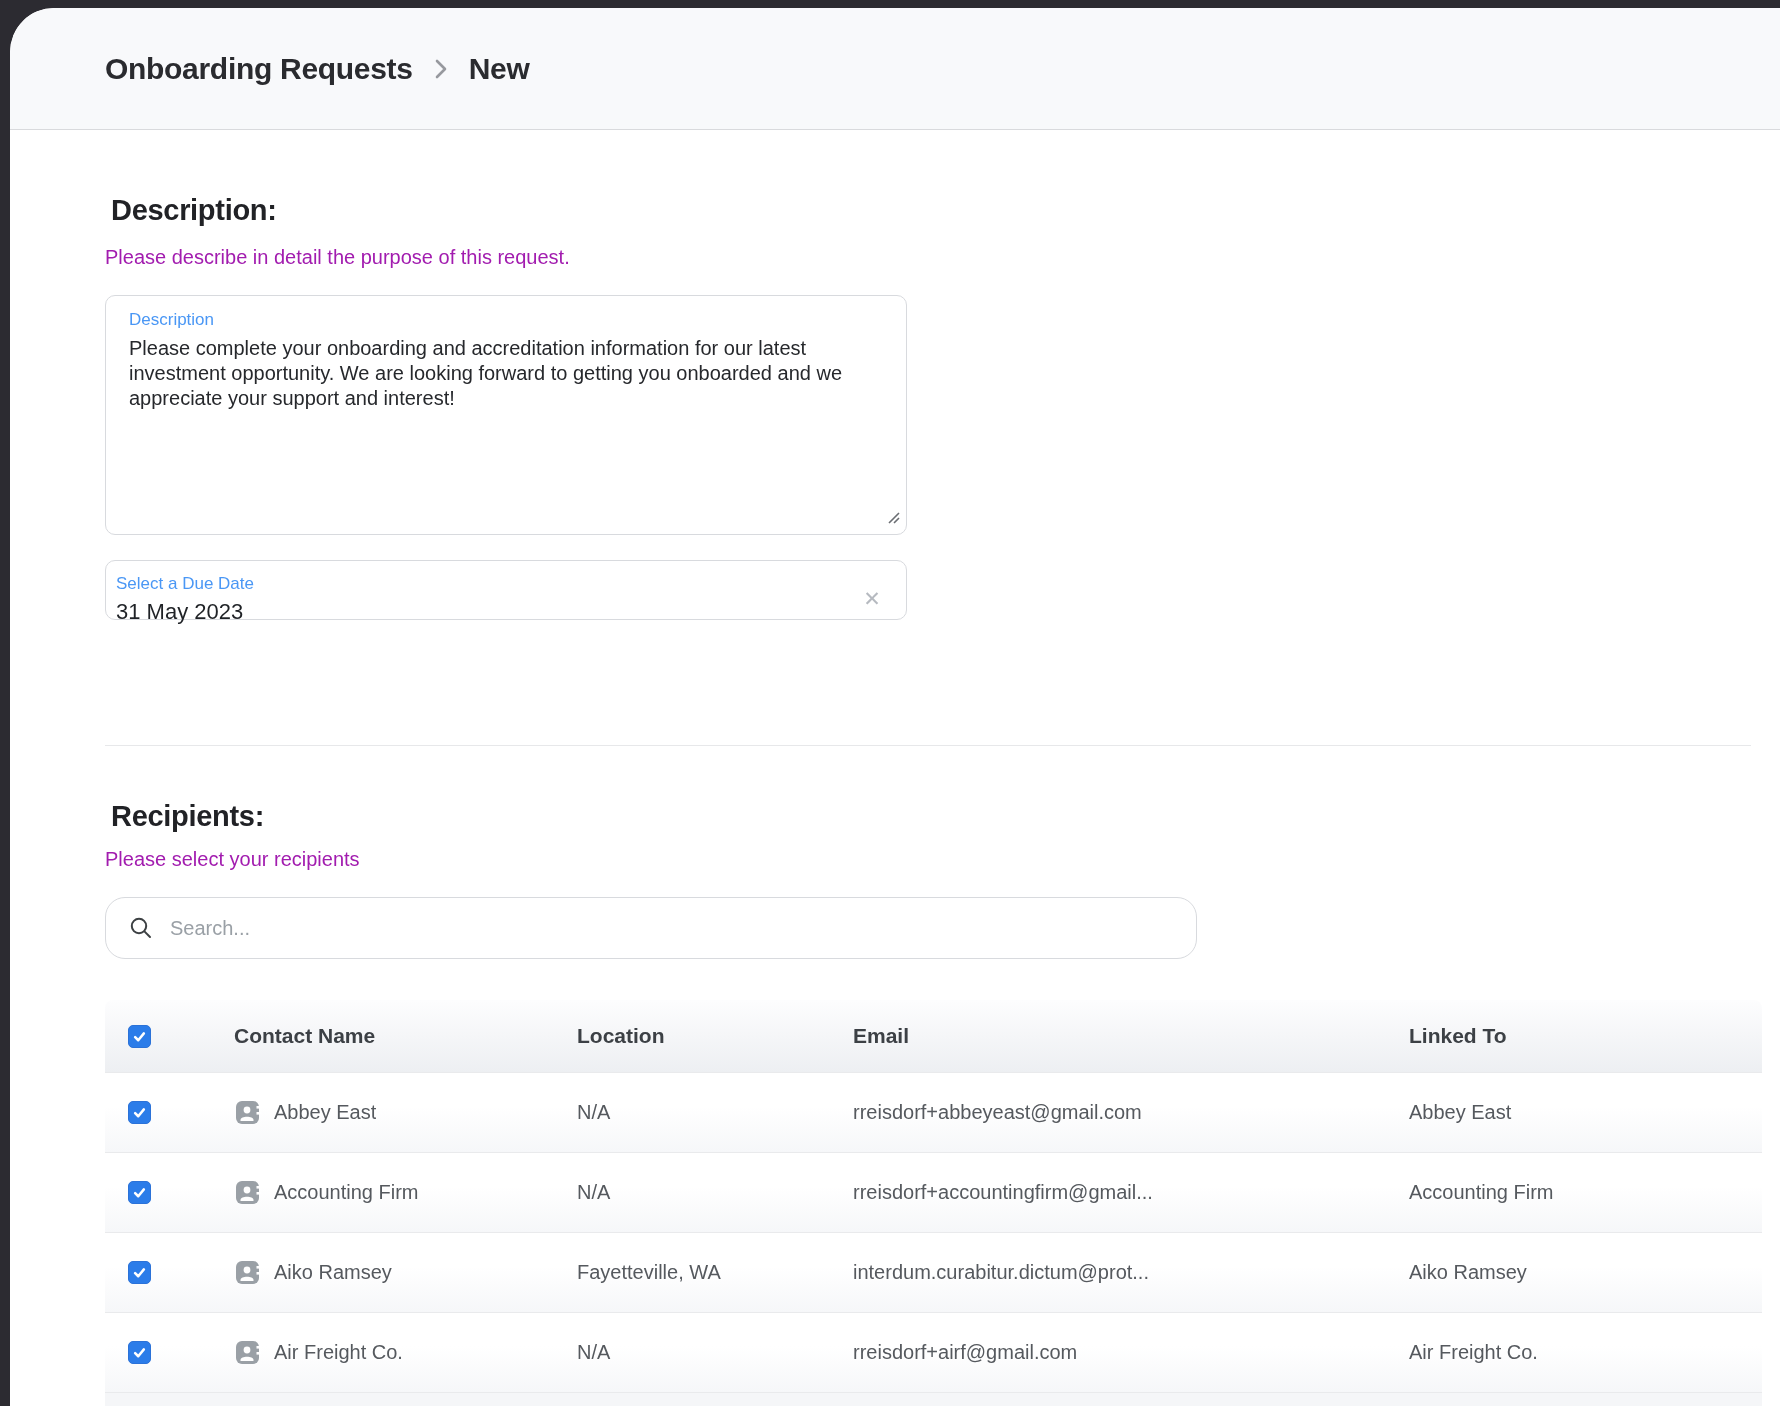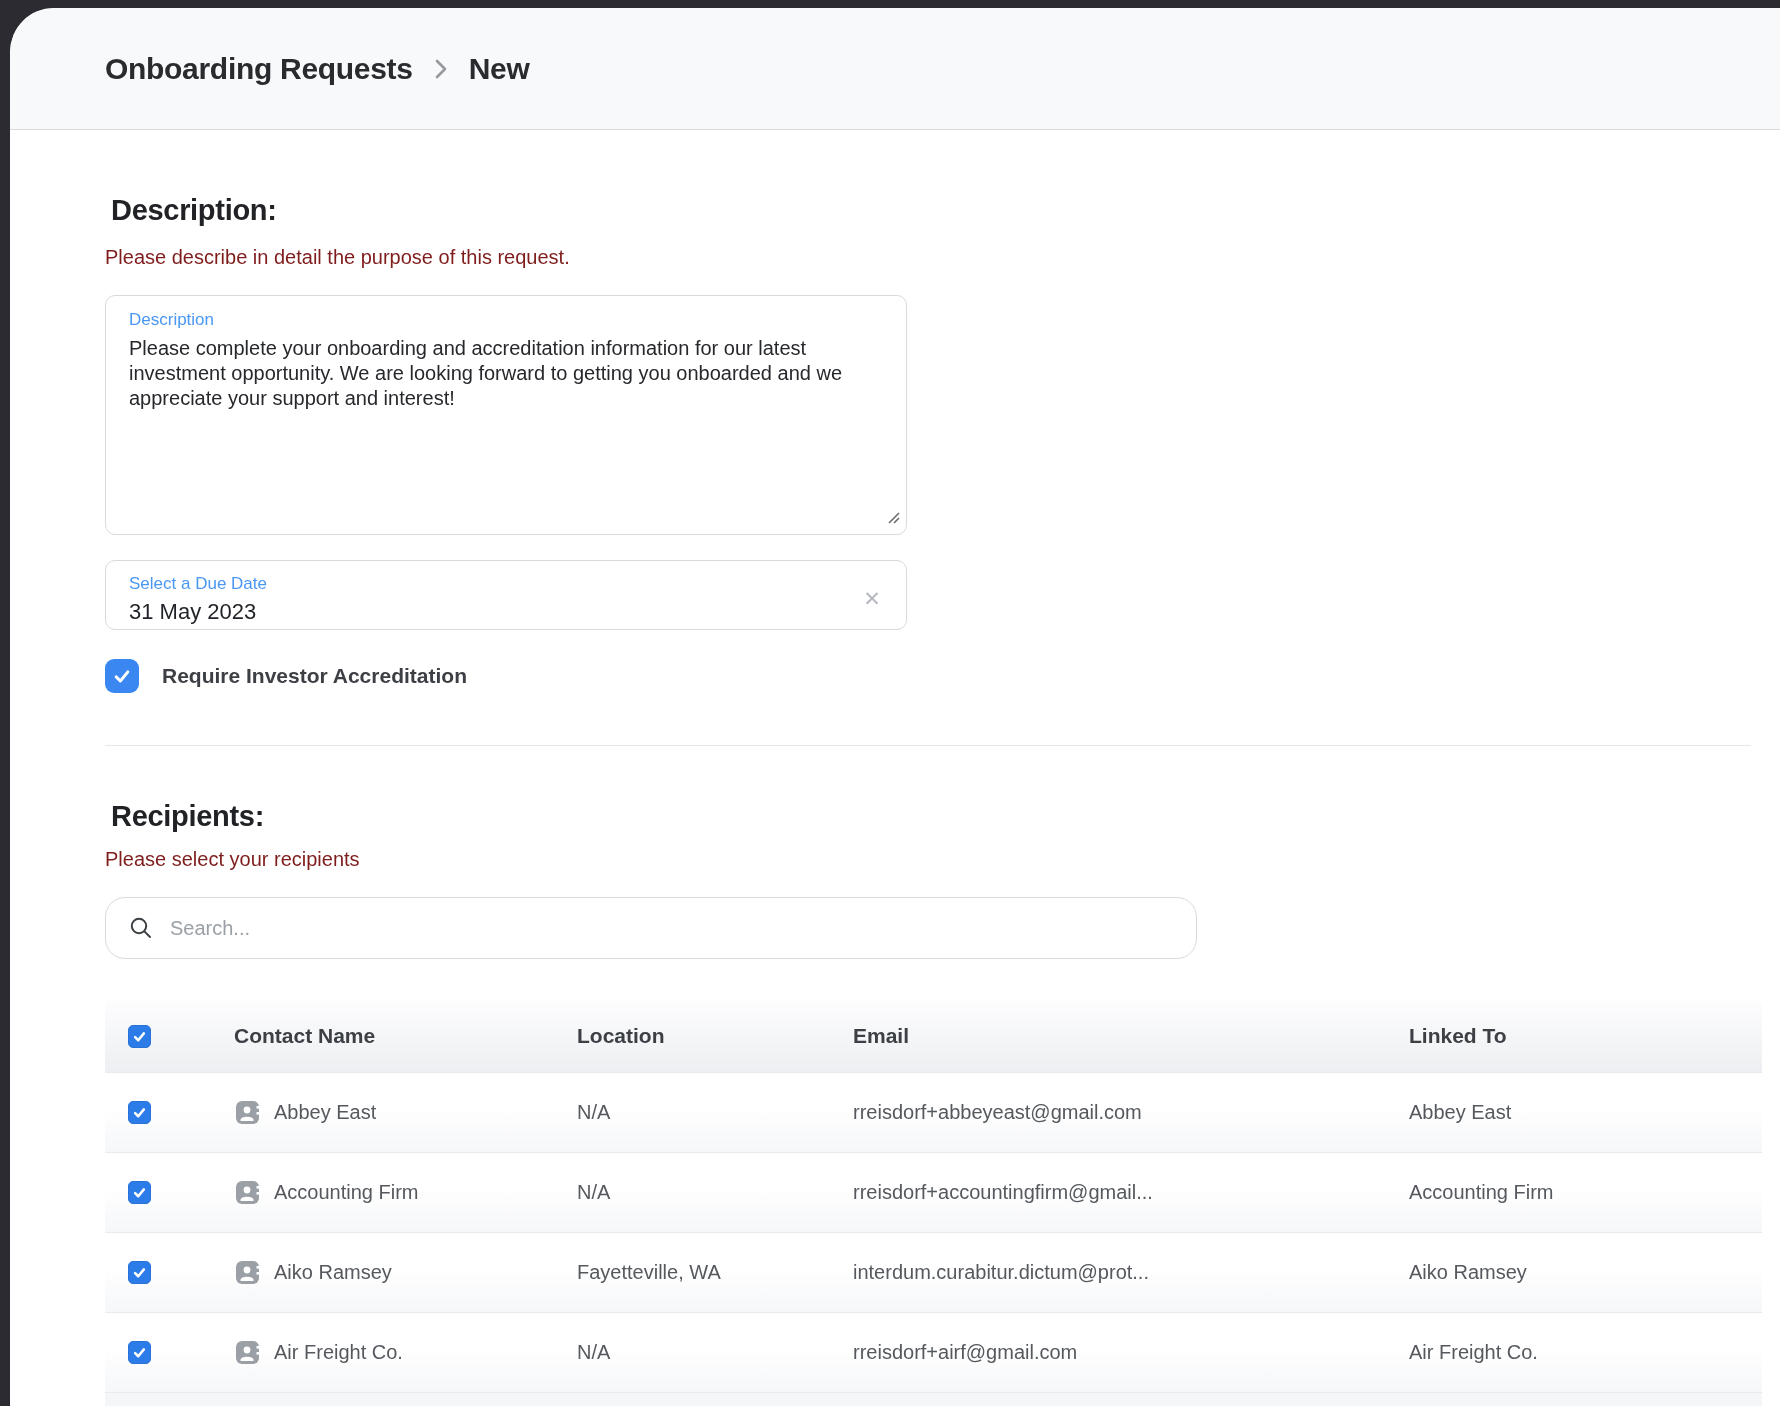--- a/index.html
+++ b/index.html
@@ -12,35 +12,35 @@
   
   .topbar{position:absolute;left:0;top:0;width:100%;height:122px;background:var(--header-background,#f8f9fb);
           border-bottom:1px solid #d9dadd;border-top-left-radius:44px;display:flex;align-items:center;padding-left:95px;}
   .breadcrumb{display:flex;align-items:center;gap:20px;}
   .crumb{font-size:30px;font-weight:700;color:#2a2b2f;letter-spacing:-.3px;}
   .crumb.root{cursor:pointer;}
   .crumb-sep{display:flex;align-items:center;color:#97999e;}
 
   
   .section-title{position:absolute;left:95px;margin:6px;font-size:29px;font-weight:700;color:#212226;letter-spacing:-.3px;}
-  .section-sub{position:absolute;left:95px;margin:0;font-size:20px;color:#7f1d1d;}
+  .section-sub{position:absolute;left:95px;margin:0;font-size:20px;color:#a21caf;}
   #desc-title{top:180px;}
   #desc-sub{top:238px;}
   #rec-title{top:786px;}
   #rec-sub{top:840px;}
 
   
   .field{position:absolute;background:#fff;border:1px solid #d8dade;border-radius:10px;}
   .field-label{font-size:17px;color:var(--accent-blue,#4a97f5);}
   #desc-field{left:95px;top:287px;width:802px;height:240px;padding:14px 30px 10px 23px;}
   #desc-field textarea{display:block;width:100%;height:178px;border:none;outline:none;resize:none;background:transparent;
       font-family:"Liberation Sans",sans-serif;font-size:20px;line-height:25px;color:#26282c;padding:0;margin-top:6px;}
   .resize-handle{position:absolute;right:5px;bottom:5px;}
 
-  #date-field{left:95px;top:552px;width:802px;height:70px;padding:13px 18px 0 23px;cursor:pointer;}
+  #date-field{left:95px;top:552px;width:802px;height:60px;padding:13px 18px 0 10px;cursor:pointer;}
   .date-value{font-size:22px;color:#1f2226;margin-top:5px;}
   .clear-btn{position:absolute;right:20px;top:24px;width:28px;height:28px;border:none;background:transparent;
       font-size:21px;color:#b6bac0;cursor:pointer;display:flex;align-items:center;justify-content:center;padding:0;
       font-family:"Liberation Sans",sans-serif;}
 
   
   .acc-row{position:absolute;left:95px;top:651px;display:flex;align-items:center;gap:23px;}
   .big-cb{width:34px;height:34px;border-radius:9px;background:var(--checkbox-blue,#3b87f1);
       display:flex;align-items:center;justify-content:center;cursor:pointer;flex:none;}
   .acc-label{font-size:21px;font-weight:700;color:#3c3f44;}
@@ -102,28 +102,20 @@
         </svg>
       </span>
     </div>
 
     <div class="field" id="date-field">
       <div class="field-label">Select a Due Date</div>
       <div class="date-value">31 May 2023</div>
       <button class="clear-btn">✕</button>
     </div>
 
-    <div class="acc-row">
-      <div class="big-cb" id="acc-cb">
-        <svg width="20" height="20" viewBox="0 0 24 24">
-          <polyline points="5,13 10,18 19,7" fill="none" stroke="#fff" stroke-width="3.6" stroke-linecap="round" stroke-linejoin="round"></polyline>
-        </svg>
-      </div>
-      <span class="acc-label">Require Investor Accreditation</span>
-    </div>
 
     <div class="divider"></div>
 
     <h2 class="section-title" id="rec-title">Recipients:</h2>
     <p class="section-sub" id="rec-sub">Please select your recipients</p>
 
     <div class="search-box">
       <span style="display:flex;">
         <svg width="26" height="26" viewBox="0 0 26 26">
           <circle cx="11" cy="11" r="7.2" fill="none" stroke="#3c4043" stroke-width="2"></circle>

